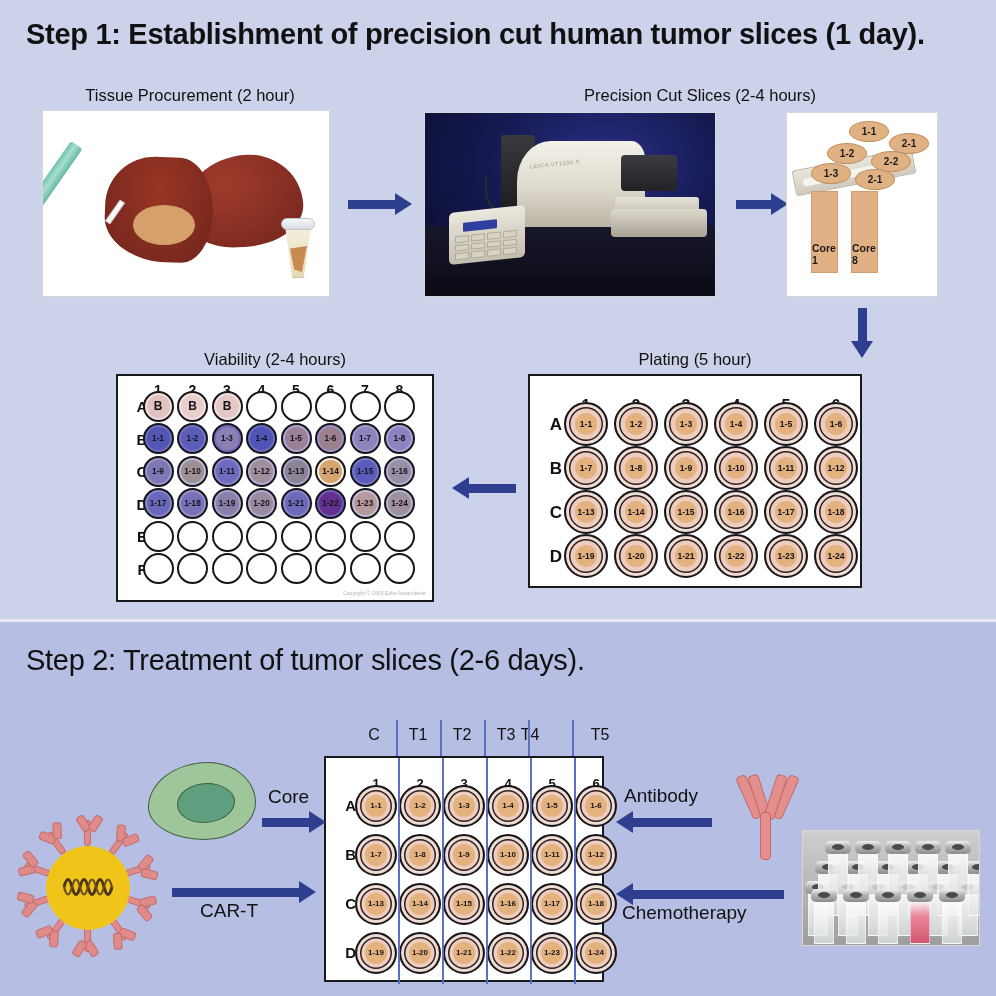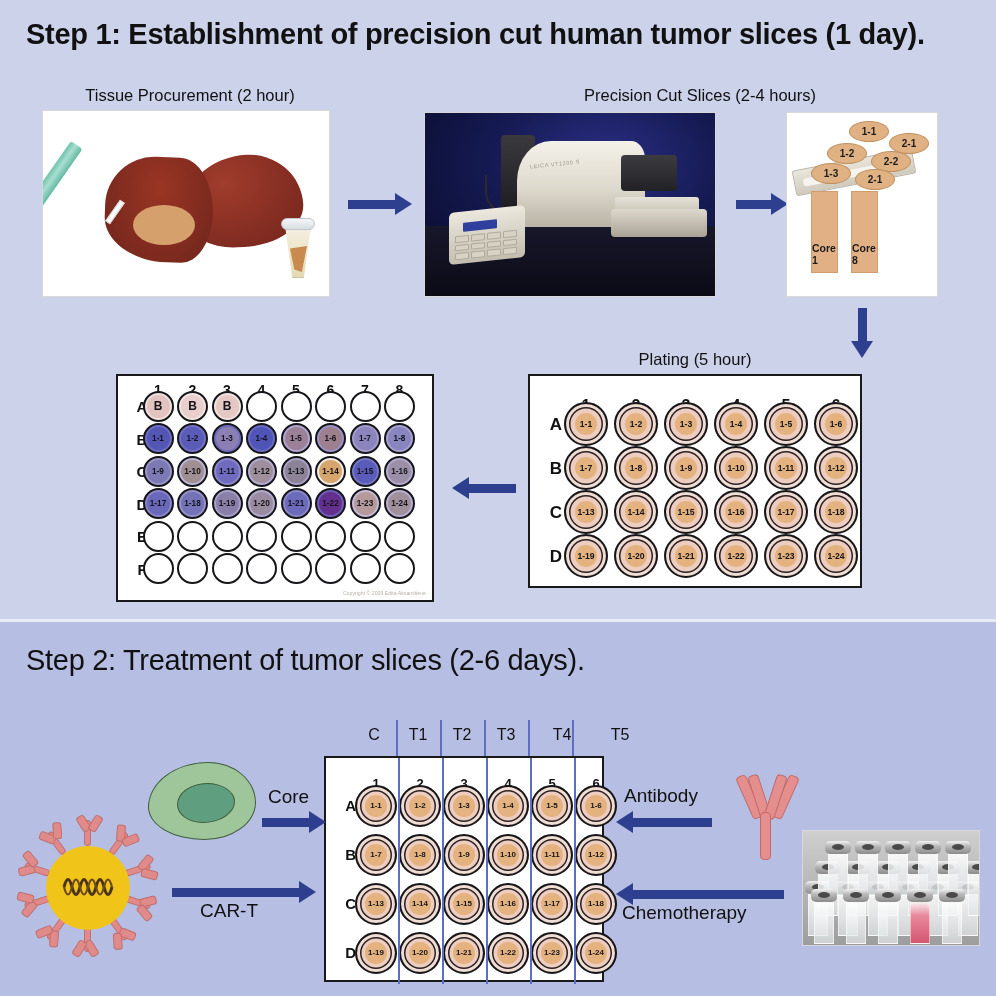--- a/index.html
+++ b/index.html
@@ -364,20 +364,21 @@
     <div class="core-bar" style="left:24px;top:78px;">
       <span>Core 1</span>
       </div>
     <div class="core-bar" style="left:64px;top:78px;">
       <span>Core 8</span>
       </div>
   </div>
 
   <div class="arrow-d" style="left:858px;top:308px;height:34px;"></div>
 
+  <div class="panel-title" style="position:absolute;left:110px;top:350px;width:330px;">Viability (2-4 hours)</div>
 
   <div class="plate" style="left:116px;top:374px;width:318px;height:228px;">
     <div class="watermark">Copyright © 2009 Edita Aksamitiene</div>
     <div class="plate-grid" id="viability-grid">
         <div class="col-head" style="left: 32px; top: 6px; width: 16px; font-size: 14px;">1</div>
         <div class="col-head" style="left: 66.5px; top: 6px; width: 16px; font-size: 14px;">2</div>
         <div class="col-head" style="left: 101px; top: 6px; width: 16px; font-size: 14px;">3</div>
         <div class="col-head" style="left: 135.5px; top: 6px; width: 16px; font-size: 14px;">4</div>
         <div class="col-head" style="left: 170px; top: 6px; width: 16px; font-size: 14px;">5</div>
         <div class="col-head" style="left: 204.5px; top: 6px; width: 16px; font-size: 14px;">6</div>
@@ -588,22 +589,22 @@
 
 <div class="step2">
 
   <div class="step-title" style="position:absolute;left:26px;top:22px;">Step 2: Treatment of tumor slices (2-6 days).</div>
 
   <div id="treat-heads">
       <div class="treat-head" style="left: 352px; top: 104px; width: 44px;">C</div>
       <div class="treat-head" style="left: 396px; top: 104px; width: 44px;">T1</div>
       <div class="treat-head" style="left: 440px; top: 104px; width: 44px;">T2</div>
       <div class="treat-head" style="left: 484px; top: 104px; width: 44px;">T3</div>
-      <div class="treat-head" style="left: 540px; top: 104px; width: 44px;">T4</div>
-      <div class="treat-head" style="left: 592px; top: 104px; width: 44px; padding-left: 12px;">T5</div>
+      <div class="treat-head" style="left: 508px; top: 104px; width: 44px;">T4</div>
+      <div class="treat-head" style="left: 572px; top: 104px; width: 44px; padding-left: 12px;">T5</div>
       <div class="divider" style="position: absolute; left: 396px; top: 98px; height: 36px;"></div>
       <div class="divider" style="position: absolute; left: 440px; top: 98px; height: 36px;"></div>
       <div class="divider" style="position: absolute; left: 484px; top: 98px; height: 36px;"></div>
       <div class="divider" style="position: absolute; left: 528px; top: 98px; height: 36px;"></div>
       <div class="divider" style="position: absolute; left: 572px; top: 98px; height: 36px;"></div>
     </div>
 
   <div class="plate" style="left:324px;top:134px;width:280px;height:226px;">
     <div class="plate-grid" id="treatment-grid">
         <div class="col-head" style="left: 41px; top: 17.62px; width: 18px; font-size: 13px;">1</div>

